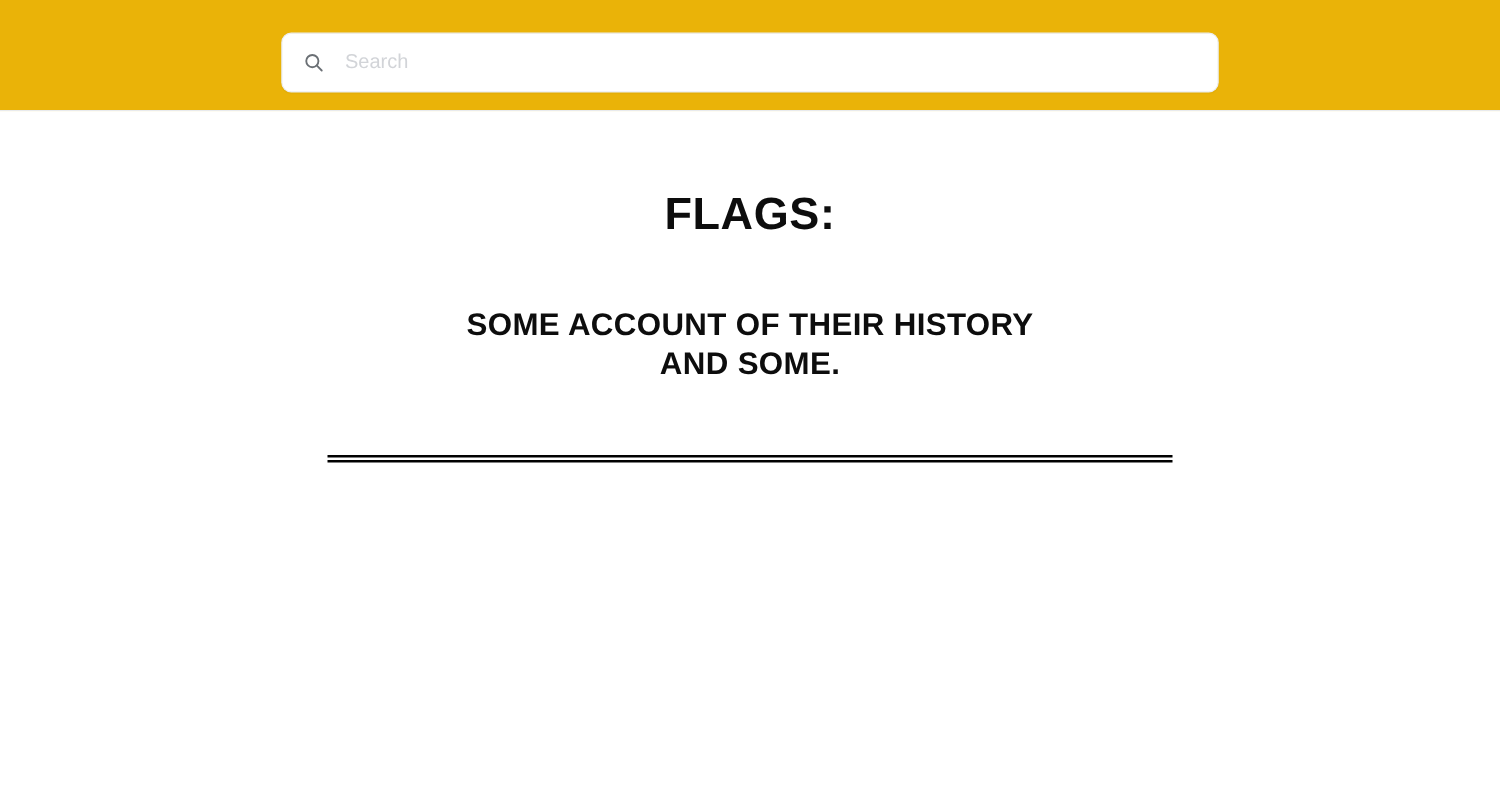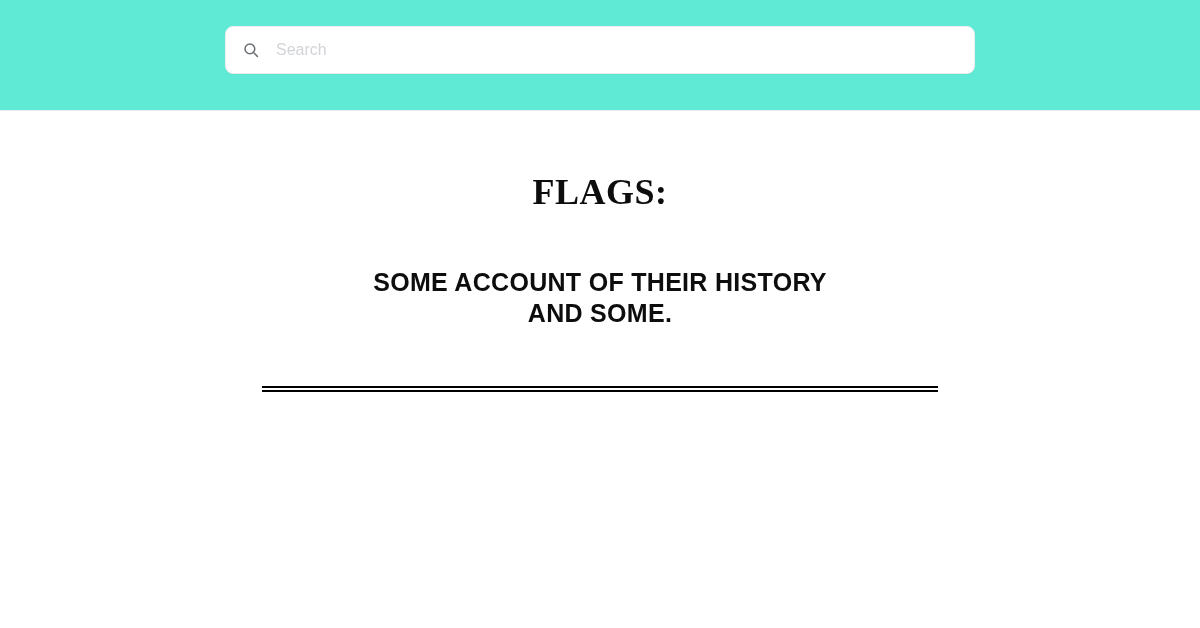--- a/index.html
+++ b/index.html
@@ -11,23 +11,23 @@
 
   body {
     font-family: "Liberation Sans", sans-serif;
     background: #ffffff;
     color: #1a1a1a;
     overflow: hidden;
   }
 
   
   .header {
-    background: #5eead4;
+    background: #eab308;
     border-bottom: 1px solid #e8eaed;
-    padding: 26px 0 36px 0;
+    padding: 26px 0 14px 0;
     width: 1200px;
   }
 
   .search-wrap {
     width: 750px;
     margin: 0 auto;
   }
 
   .search-box {
     display: flex;
@@ -102,21 +102,20 @@
     padding-top: 62px;
     text-align: center;
   }
 
   .doc-h1 {
     font-size: 36px;
     font-weight: bold;
     letter-spacing: 0.5px;
     color: #0d0d0d;
     line-height: 1.1;
-    font-family: Liberation Serif, serif;
   }
 
   .doc-h2 {
     margin-top: 54px;
     font-size: 25px;
     font-weight: bold;
     letter-spacing: 0.3px;
     line-height: 1.27;
     color: #0d0d0d;
   }

